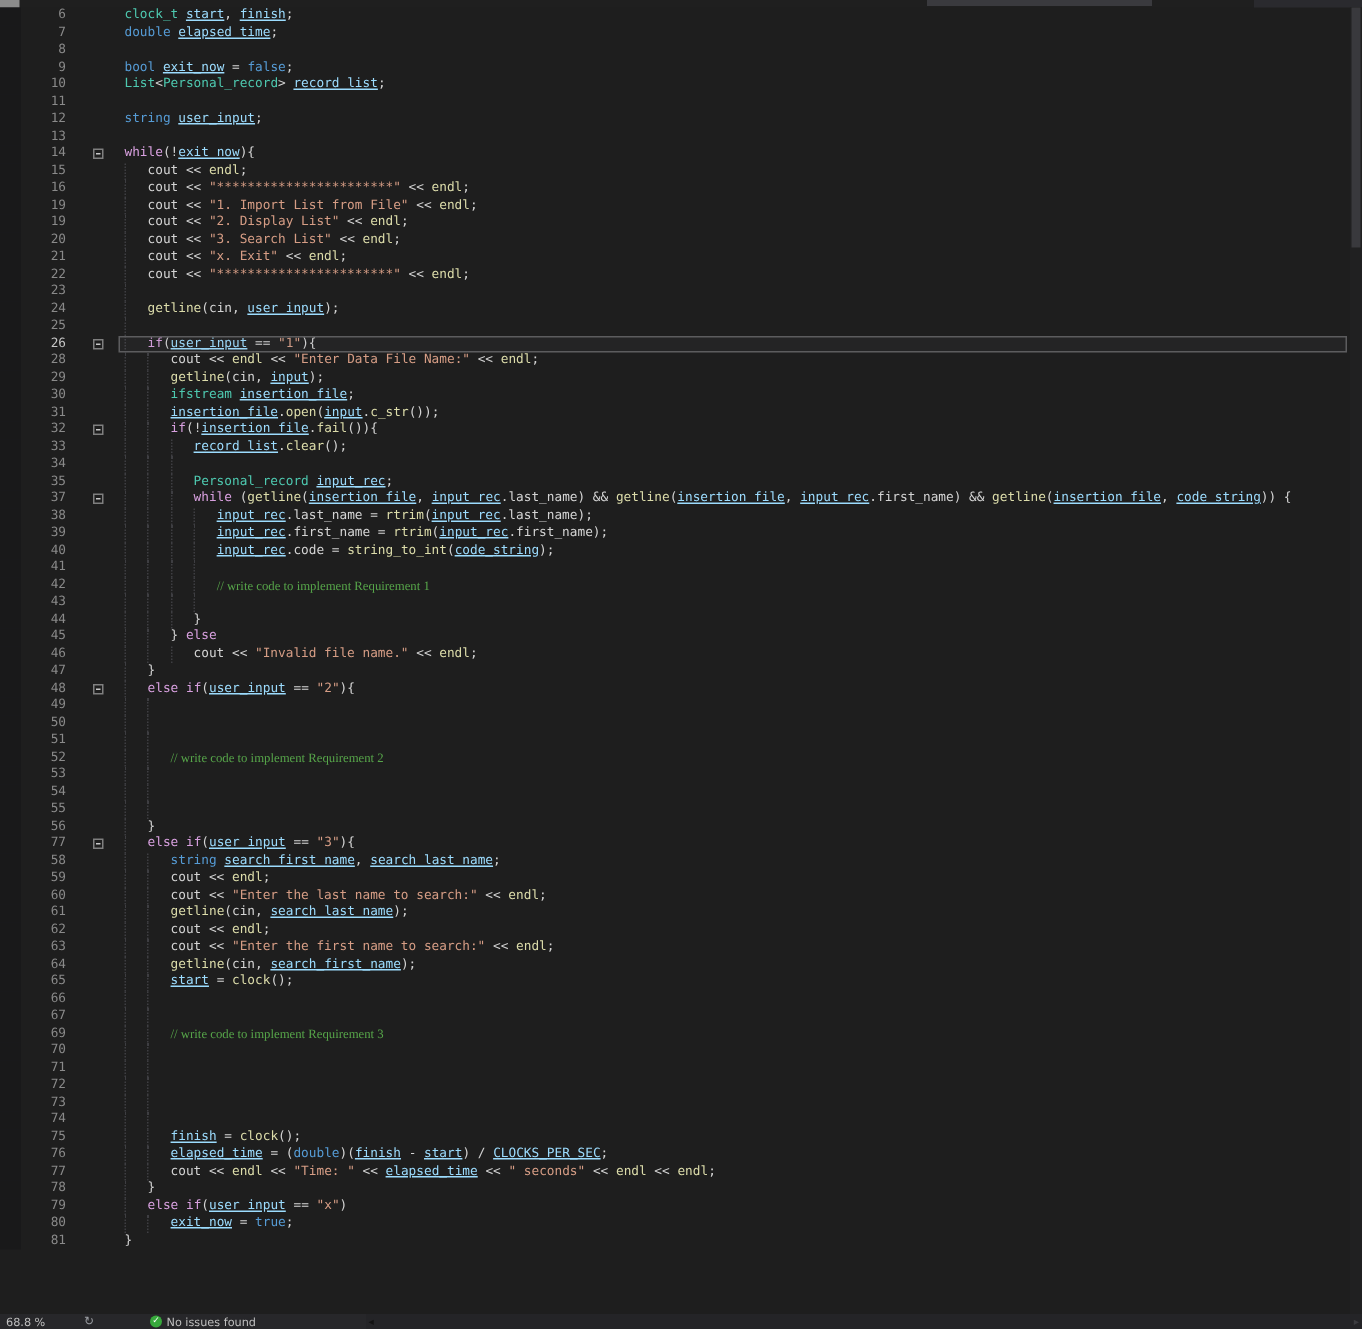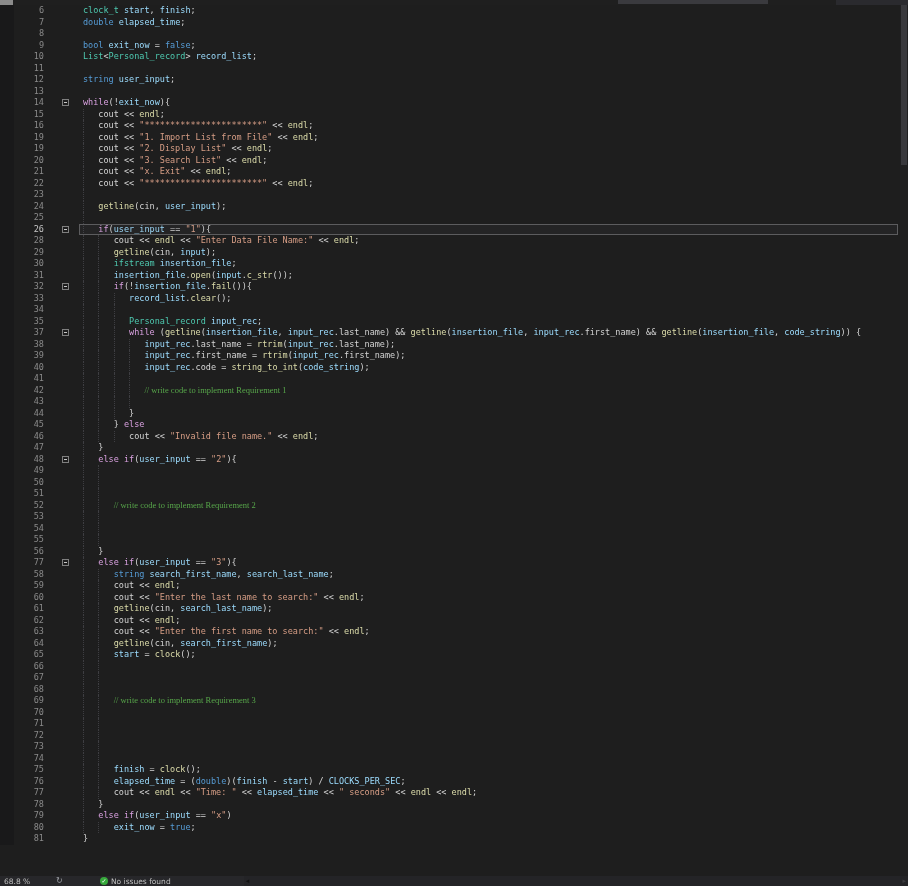--- a/index.html
+++ b/index.html
@@ -25,21 +25,21 @@
   .foldbox{position:absolute;left:16px;top:2px;width:7px;height:7px;border:1px solid #7f7f7f;background:#1e1e1e;box-sizing:border-box;}
   .foldbox::after{content:"";position:absolute;left:1px;right:1px;top:2px;height:1px;background:#c8c8c8;}
   .code{white-space:pre;color:#d4d4d4;}
   .guide{position:absolute;top:0;bottom:0;width:0;border-left:1px dotted #3e3e42;}
   .curbox{position:absolute;left:79px;right:10px;top:0;bottom:0;border:1px solid #5c5c5e;background:rgba(130,130,135,0.07);box-sizing:border-box;pointer-events:none;}
 
   
   .tk-k{color:#569CD6;}
   .tk-c{color:#D8A0DF;}
   .tk-t{color:#4EC9B0;}
-  .tk-v{color:#9CDCFE;}
+  .tk-v{color:#9CDCFE;text-decoration:underline;}
   .tk-f{color:#DCDCAA;}
   .tk-s{color:#D69D85;}
   .tk-m{color:#57A64A;font-family:Liberation Serif, serif;}
   .tk-w{color:#D4D4D4;}
 
   
   .vscroll{position:absolute;right:0;top:5px;bottom:10px;width:8px;background:#202021;}
   .vthumb{position:absolute;top:0;left:1px;width:6px;height:160px;background:#39393d;}
 
   
@@ -535,28 +535,20 @@
         <span class="guide" style="left: calc(3ch + 83px);"></span>
         <span class="bp"></span>
         <span class="num">67</span>
         <span class="foldcol"></span>
         <span class="code"></span>
       </div>
       <div class="line">
         <span class="guide" style="left: calc(0ch + 83px);"></span>
         <span class="guide" style="left: calc(3ch + 83px);"></span>
         <span class="bp"></span>
-        <span class="num">68</span>
-        <span class="foldcol"></span>
-        <span class="code"></span>
-      </div>
-      <div class="line">
-        <span class="guide" style="left: calc(0ch + 83px);"></span>
-        <span class="guide" style="left: calc(3ch + 83px);"></span>
-        <span class="bp"></span>
         <span class="num">69</span>
         <span class="foldcol"></span>
         <span class="code"><span class="tk-w">      </span><span class="tk-m">// write code to implement Requirement 3</span></span>
       </div>
       <div class="line">
         <span class="guide" style="left: calc(0ch + 83px);"></span>
         <span class="guide" style="left: calc(3ch + 83px);"></span>
         <span class="bp"></span>
         <span class="num">70</span>
         <span class="foldcol"></span>

